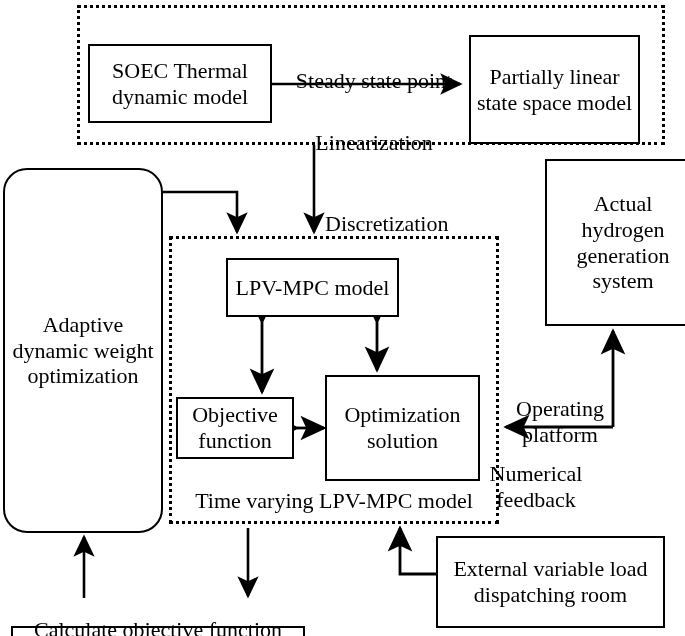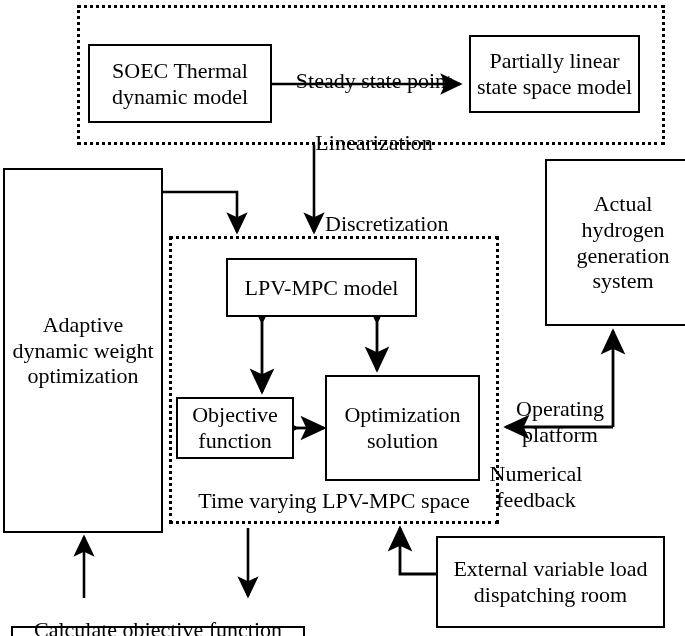--- a/index.html
+++ b/index.html
@@ -124,32 +124,32 @@
     <g>
       <path d="M436,574 L400,574 L400,528" stroke="#000" stroke-width="2.8" fill="none" marker-end="url(#ahs)"></path>
     </g>
   </svg>
 
   <div class="node fs17" style="left:88px; top:44px; width:184px; height:79px;">
     <span class="txt">SOEC Thermal
 dynamic model</span>
   </div>
 
-  <div class="node fs17" style="left:469px; top:35px; width:171px; height:78px;text-align:center;">
+  <div class="node fs17" style="left:469px; top:35px; width:171px; height:109px;text-align:center;">
     <span class="txt">Partially linear
 state space model</span>
   </div>
 
-  <div class="node fs17" style="left:3px; top:168px; width:160px; height:365px;">
+  <div class="node fs17" style="left:3px; top:168px; width:160px; height:365px;border-radius:24px;">
     <span class="txt">Adaptive
 dynamic weight
 optimization</span>
   </div>
 
-  <div class="node fs17" style="left:226px; top:258px; width:191px; height:59px;">
+  <div class="node fs17" style="left:226px; top:258px; width:173px; height:59px;">
     <span class="txt">LPV-MPC model</span>
   </div>
 
   <div class="node fs17" style="left:176px; top:397px; width:118px; height:62px;">
     <span class="txt">Objective
 function</span>
   </div>
 
   <div class="node fs17" style="left:325px; top:375px; width:155px; height:106px;">
     <span class="txt">Optimization
@@ -188,16 +188,16 @@
     <span>Operating
 platform</span>
   </div>
 
   <div class="edgelabel fs17" style="left:488px; top:435px; width:96px;">
     <span>Numerical
 feedback</span>
   </div>
 
   <div class="grouplabel fs17" style="left:169px; top:488px; width:330px;">
-    <span>Time varying LPV-MPC space</span>
+    <span>Time varying LPV-MPC model</span>
   </div>
 
 </div>
 
 </body></html>

